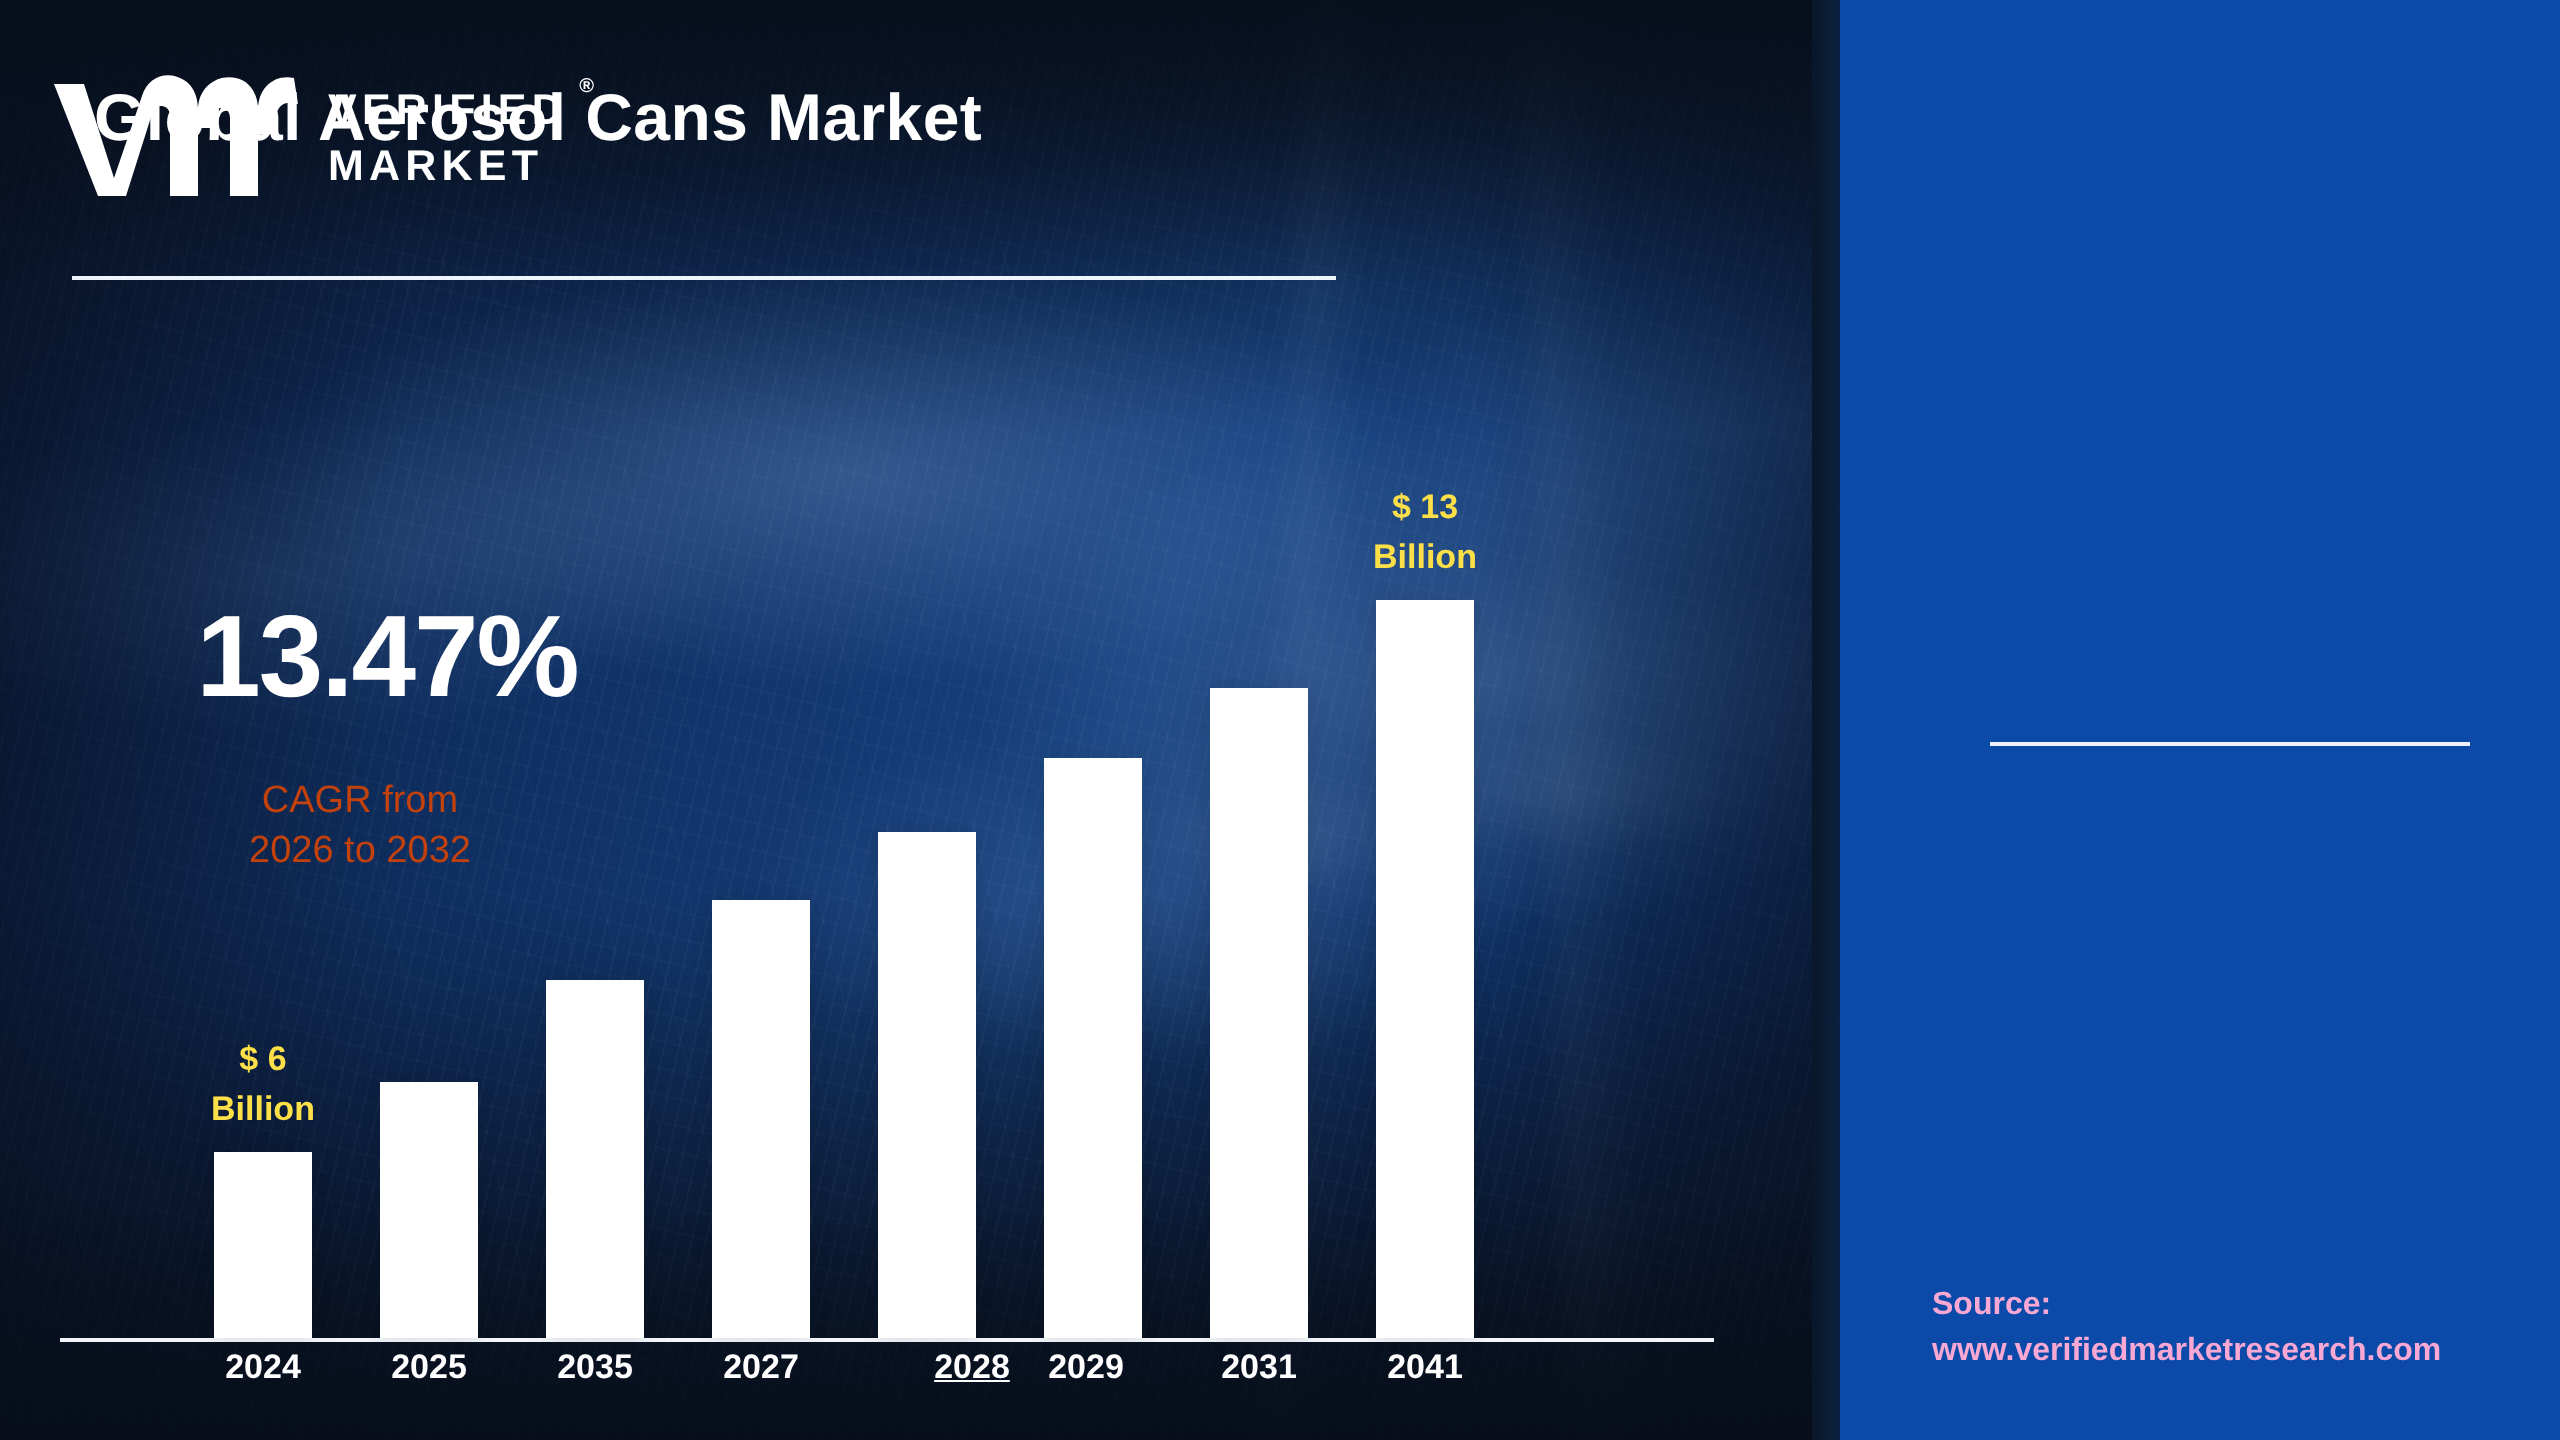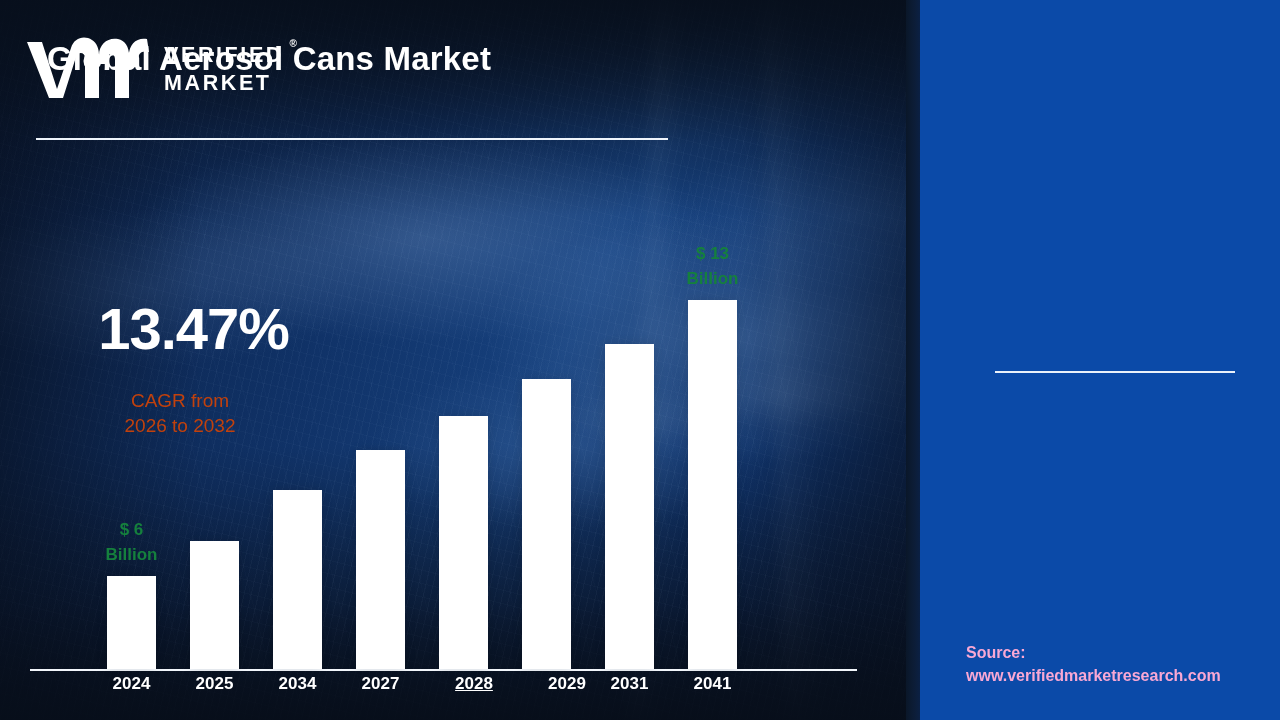--- a/index.html
+++ b/index.html
@@ -74,21 +74,21 @@
   .axis-line {
     position:absolute; left:30px; top:669px; width:827px; height:2px;
     background:#f2f6fb;
   }
   .bar {
     position:absolute; bottom:51px; width:49px;
     background:#ffffff;
     box-shadow:0 0 10px rgba(0,0,0,0.12);
   }
   .bar-value {
-    position:absolute; text-align:center; color:#15803d;
+    position:absolute; text-align:center; color:#fde047;
     font-size:17px; font-weight:700; line-height:1.45;
     width:120px; white-space:pre-line;
   }
   .tick {
     position:absolute; top:674px; width:100px; text-align:center;
     color:#ffffff; font-size:17px; font-weight:700;
   }
 
   
   .right-panel {
@@ -145,27 +145,27 @@
 
   <div class="chart" id="chart">
     <div class="axis-line"></div>
   <div class="bar" style="left: 107px; height: 93px; bottom: 51px; background: rgb(255, 255, 255);"></div>
       <div class="bar-value" style="left: 71.5px; top: 518px;">$ 6
 Billion</div>
       <div class="tick" style="left: 81.5px;">2024</div>
       <div class="bar" style="left: 190px; height: 128px; bottom: 51px; background: rgb(255, 255, 255);"></div>
       <div class="tick" style="left: 164.5px;">2025</div>
       <div class="bar" style="left: 273px; height: 179px; bottom: 51px; background: rgb(255, 255, 255);"></div>
-      <div class="tick" style="left: 247.5px;">2034</div>
+      <div class="tick" style="left: 247.5px;">2035</div>
       <div class="bar" style="left: 356px; height: 219px; bottom: 51px; background: rgb(255, 255, 255);"></div>
       <div class="tick" style="left: 330.5px;">2027</div>
       <div class="bar" style="left: 439px; height: 253px; bottom: 51px; background: rgb(255, 255, 255);"></div>
-      <div class="tick" style="left: 424px; text-decoration: underline;">2028</div>
+      <div class="tick" style="left: 436px; text-decoration: underline;">2028</div>
       <div class="bar" style="left: 522px; height: 290px; bottom: 51px; background: rgb(255, 255, 255);"></div>
-      <div class="tick" style="left: 517px; text-align: center;">2029</div>
+      <div class="tick" style="left: 493px; text-align: center;">2029</div>
       <div class="bar" style="left: 605px; height: 325px; bottom: 51px; background: rgb(255, 255, 255);"></div>
       <div class="tick" style="left: 579.5px;">2031</div>
       <div class="bar" style="left: 688px; height: 369px; bottom: 51px; background: rgb(255, 255, 255);"></div>
       <div class="bar-value" style="left: 652.5px; top: 242px;">$ 13
 Billion</div>
       <div class="tick" style="left: 662.5px;">2041</div>
     </div>
 
   <div class="seam"></div>
 

